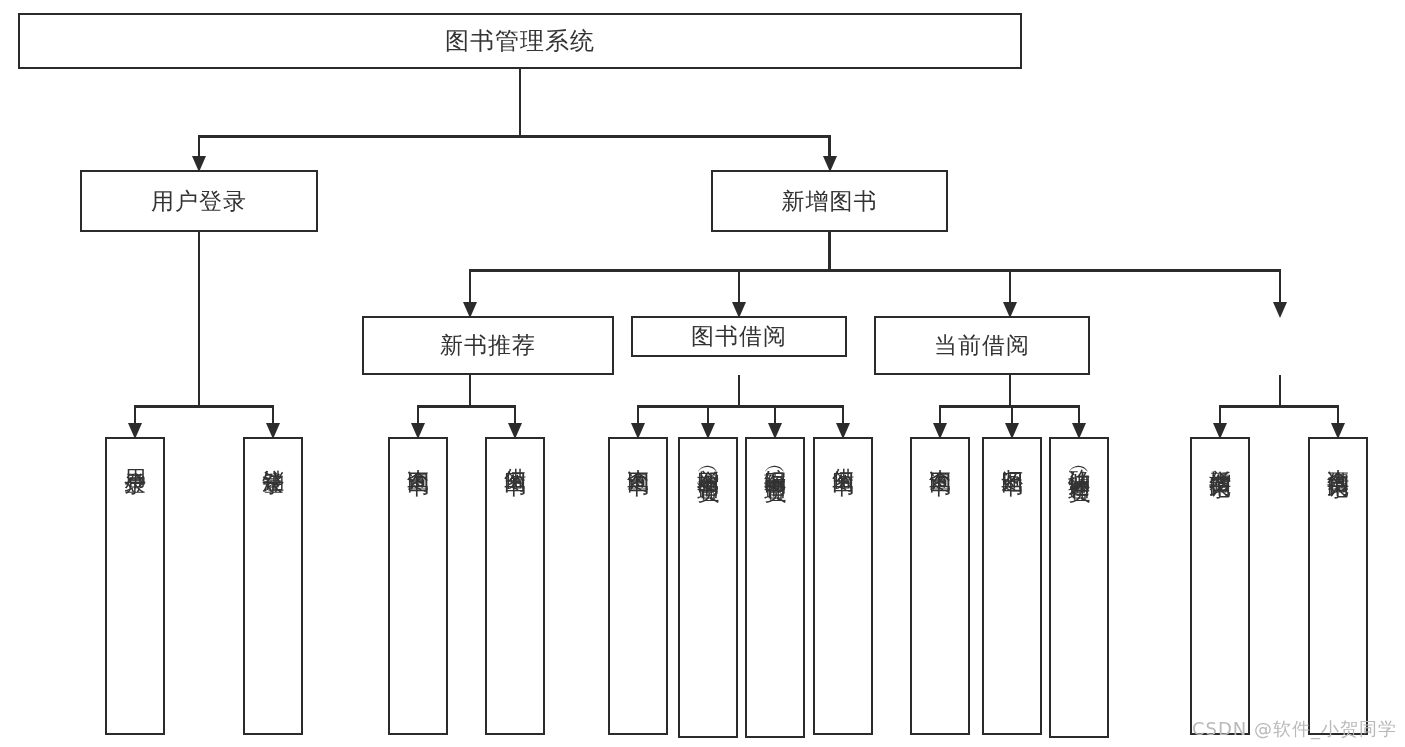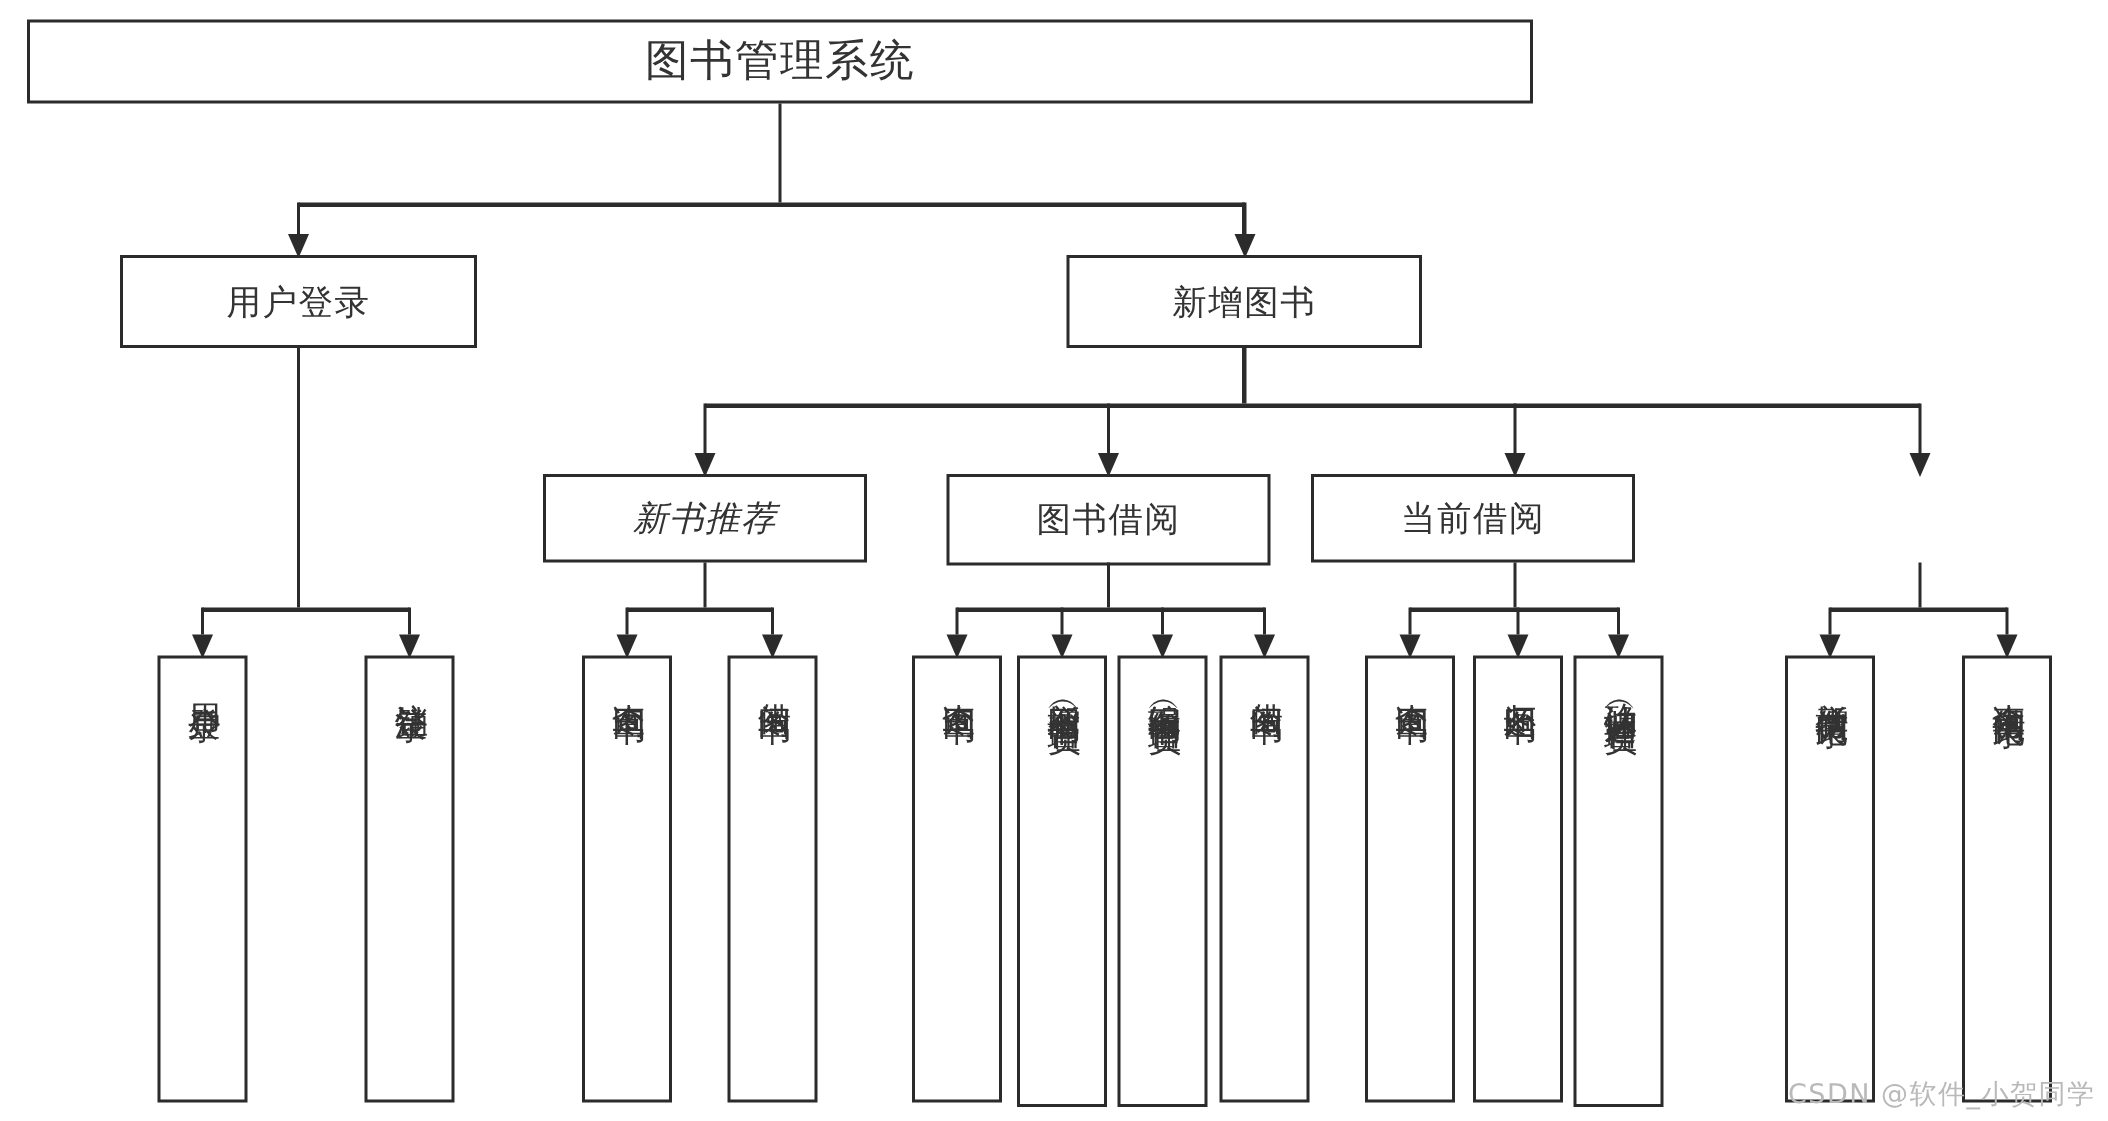--- a/index.html
+++ b/index.html
@@ -18,21 +18,21 @@
     background:#ffffff;
     display:flex;
     align-items:center;
     justify-content:center;
     color:#333333;
   }
   .node.h{ 
     font-size:23px;
     letter-spacing:1px;
   }
-  .node.root{font-size:29px;}
+  .node.root{font-size:24px;}
   .node.v{ 
     font-size:22px;
     align-items:flex-start;
     justify-content:center;
     padding-top:12px;
   }
   .vtext{
     writing-mode:vertical-rl;
     text-orientation:upright;
     line-height:1.12;
@@ -70,24 +70,24 @@
 <div id="diagram">
     <div class="node root h" style="left: 18px; top: 13px; width: 1004px; height: 56px;">
       <span>图书管理系统</span>
     </div>
     <div class="node h" style="left: 80px; top: 170px; width: 238px; height: 62px;">
       <span>用户登录</span>
     </div>
     <div class="node h" style="left: 711px; top: 170px; width: 237px; height: 62px;">
       <span>新增图书</span>
     </div>
-    <div class="node h" style="left: 362px; top: 316px; width: 216px; height: 59px; font-style: italic;">
+    <div class="node h" style="left: 362px; top: 316px; width: 252px; height: 59px;">
       <span>新书推荐</span>
     </div>
-    <div class="node h" style="left: 631px; top: 316px; width: 216px; height: 61px;">
+    <div class="node h" style="left: 631px; top: 316px; width: 216px; height: 41px;">
       <span>图书借阅</span>
     </div>
     <div class="node h" style="left: 874px; top: 316px; width: 216px; height: 59px;">
       <span>当前借阅</span>
     </div>
     <div class="node v" style="left: 105px; top: 437px; width: 60px; height: 298px;">
       <span class="vtext">用户登录</span>
     </div>
     <div class="node v" style="left: 243px; top: 437px; width: 60px; height: 298px;">
       <span class="vtext">注销登录</span>

